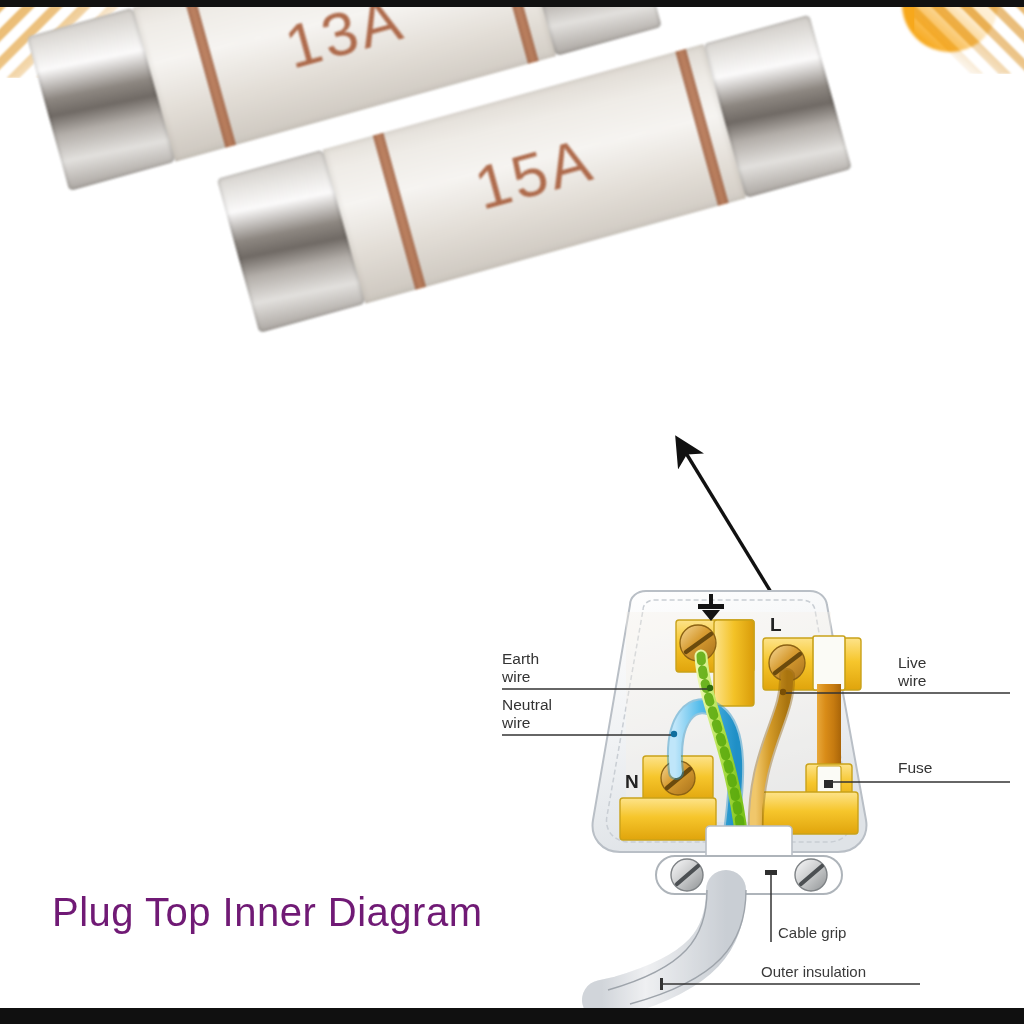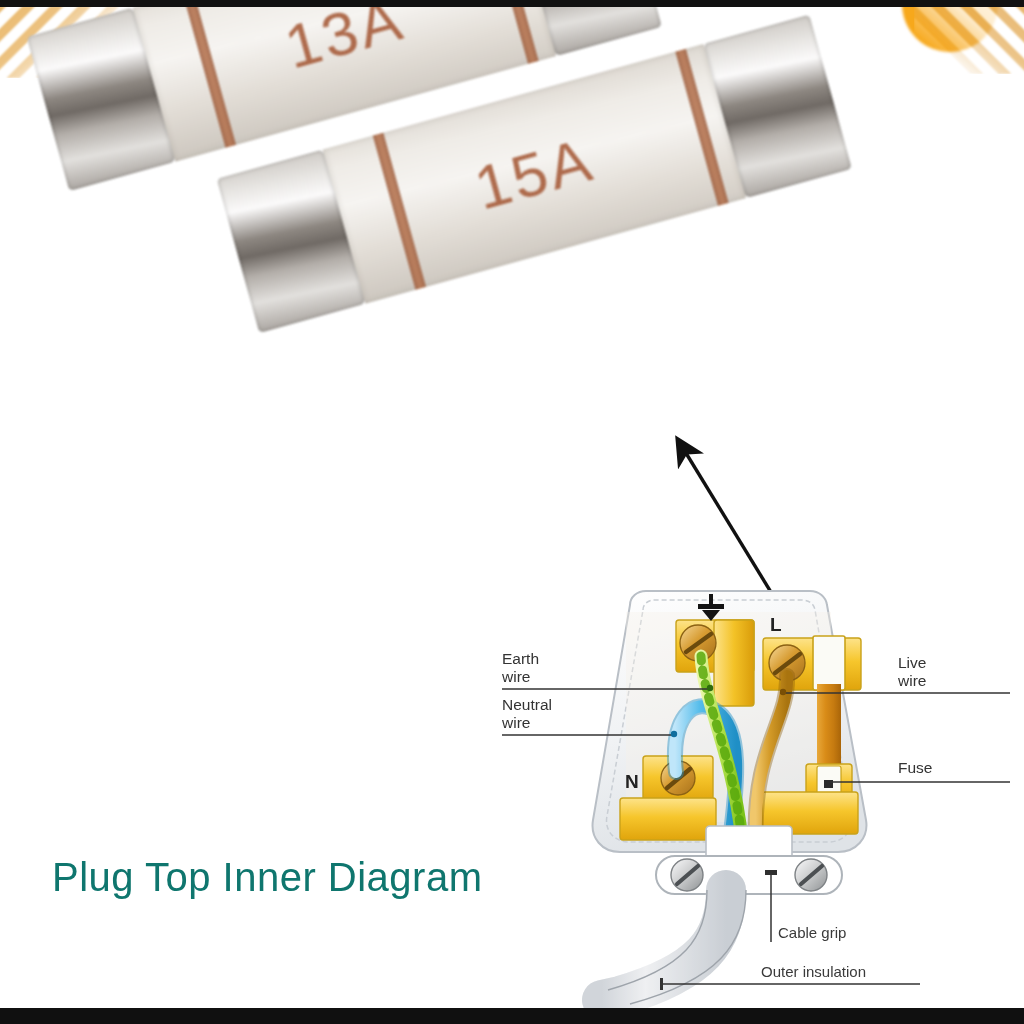--- a/index.html
+++ b/index.html
@@ -54,21 +54,21 @@
         letter-spacing:3px;font-family:"Liberation Sans",sans-serif;opacity:.92;}
   .fuse .sublabel{position:absolute;left:56%;top:78%;color:#b08a74;font-size:17px;
         letter-spacing:1px;opacity:.55;}
 
   #fuse-13{left:48px;top:28px;width:615px;height:160px;
         transform:rotate(-15.5deg);transform-origin:0 50%;}
   #fuse-15{left:238px;top:170px;width:615px;height:160px;
         transform:rotate(-15.5deg);transform-origin:0 50%;}
 
   
-  #title{position:absolute;left:52px;top:855px;font-size:40px;color:#0f766e;
+  #title{position:absolute;left:52px;top:890px;font-size:40px;color:#701a75;
          letter-spacing:.5px;white-space:nowrap;}
 
   
   #diagram{position:absolute;left:480px;top:420px;width:544px;height:600px;}
 
   .lbl{font-family:"Liberation Sans",sans-serif;font-size:15.5px;fill:#333333;}
   .lbl-sm{font-family:"Liberation Sans",sans-serif;font-size:15px;fill:#3a3a3a;}
   .term-letter{font-family:"Liberation Sans",sans-serif;font-size:19px;fill:#222;font-weight:700;}
 </style>
 </head>

